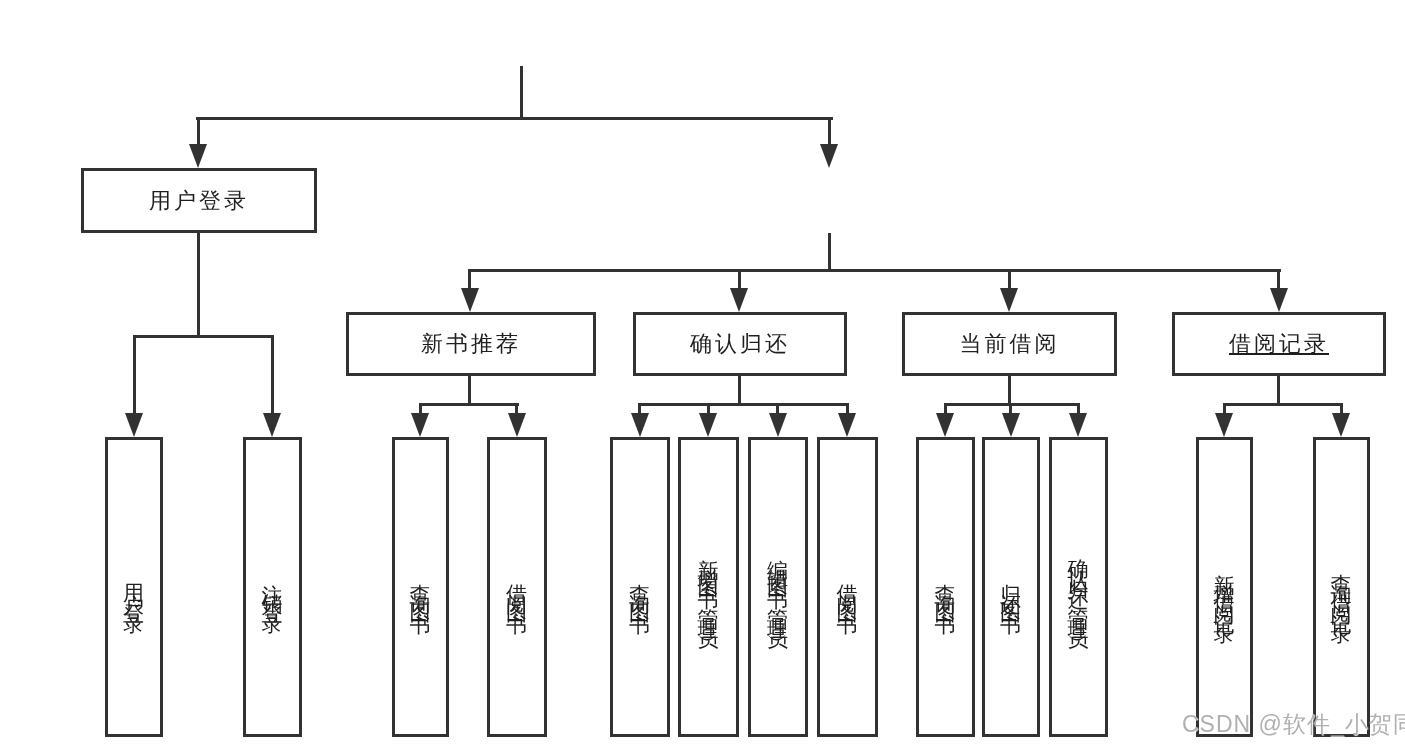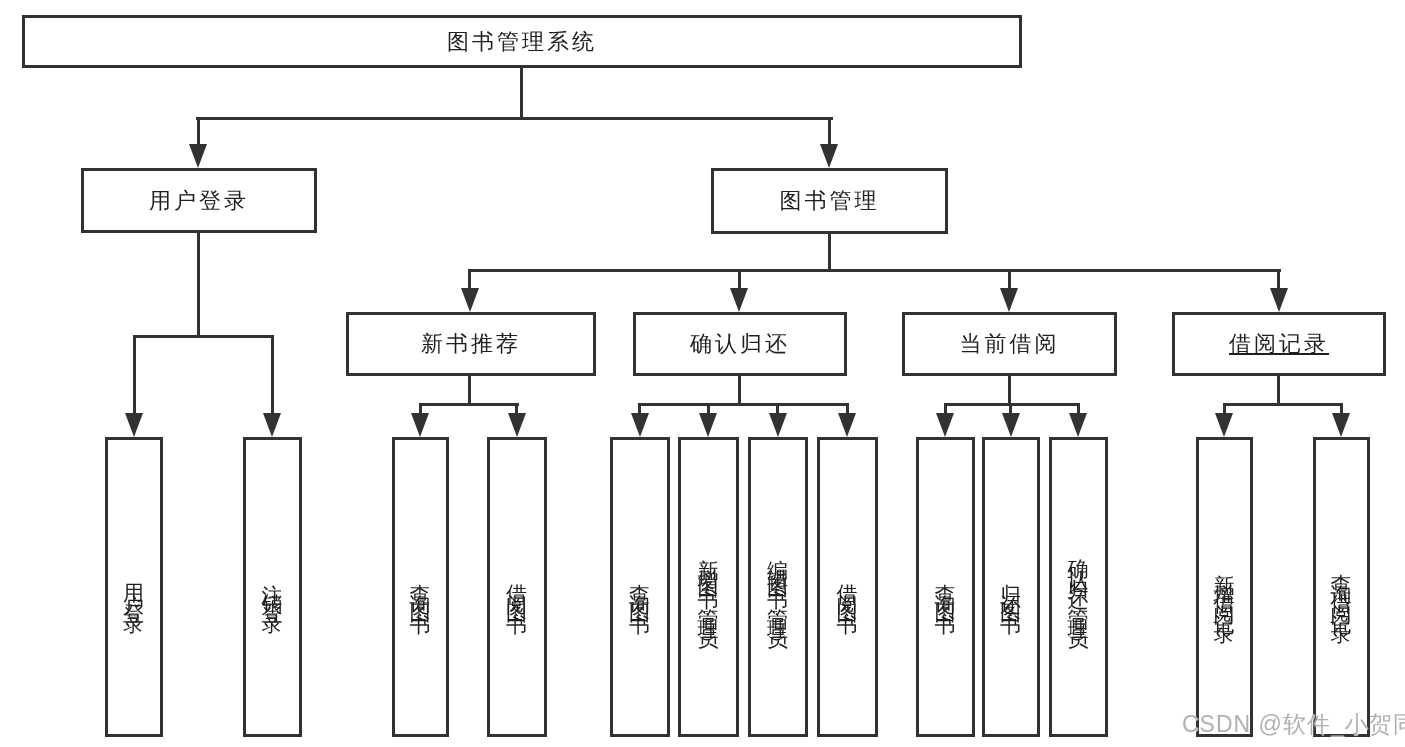--- a/index.html
+++ b/index.html
@@ -42,31 +42,29 @@
     text-shadow:1px 1px 1px rgba(255,255,255,0.85);
     white-space:nowrap;
     z-index:10;
   }
 </style>
 </head>
 <body>
 
 <div id="canvas">
 
-  <div class="node h-node" style="left:22px;top:15px;width:1000px;height:53px;">图书管理系统</div>
 
   <div class="line" style="left:520px;top:66px;width:3px;height:53px;"></div>
   <div class="line" style="left:196px;top:117px;width:637px;height:3px;"></div>
   <div class="line" style="left:197px;top:117px;width:3px;height:30px;"></div>
   <div class="arrow" style="left:189px;top:144px;"></div>
   <div class="line" style="left:828px;top:117px;width:3px;height:30px;"></div>
   <div class="arrow" style="left:820px;top:144px;"></div>
 
   <div class="node h-node" style="left:81px;top:168px;width:236px;height:65px;">用户登录</div>
-  <div class="node h-node" style="left:711px;top:168px;width:237px;height:66px;">图书管理</div>
 
   <div class="line" style="left:197px;top:232px;width:3px;height:106px;"></div>
   <div class="line" style="left:133px;top:335px;width:141px;height:3px;"></div>
   <div class="line" style="left:133px;top:335px;width:3px;height:82px;"></div>
   <div class="arrow" style="left:125px;top:413px;"></div>
   <div class="line" style="left:271px;top:335px;width:3px;height:82px;"></div>
   <div class="arrow" style="left:263px;top:413px;"></div>
 
   <div class="line" style="left:828px;top:233px;width:3px;height:39px;"></div>
   <div class="line" style="left:468px;top:269px;width:813px;height:3px;"></div>

